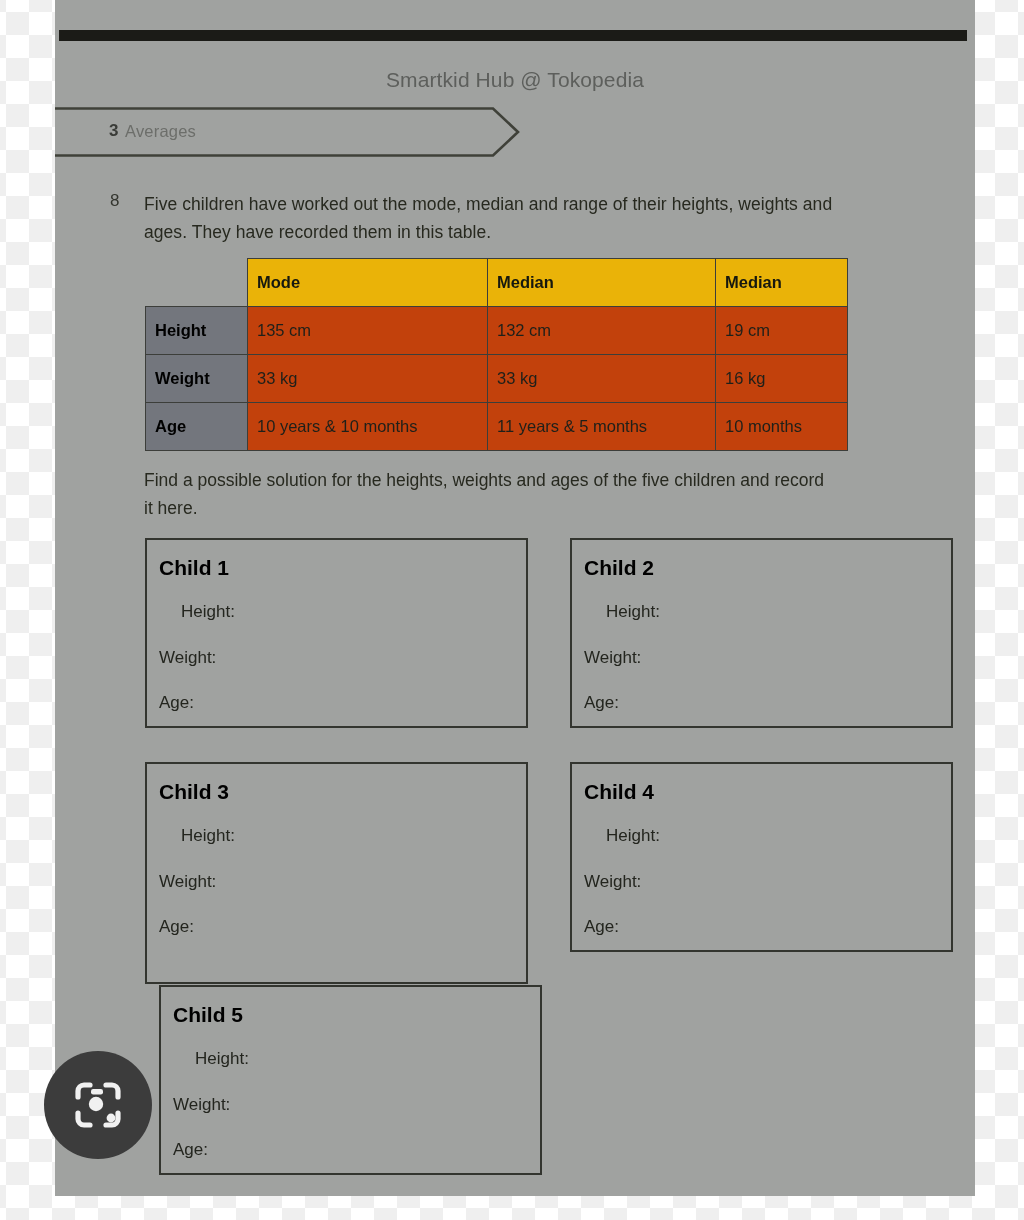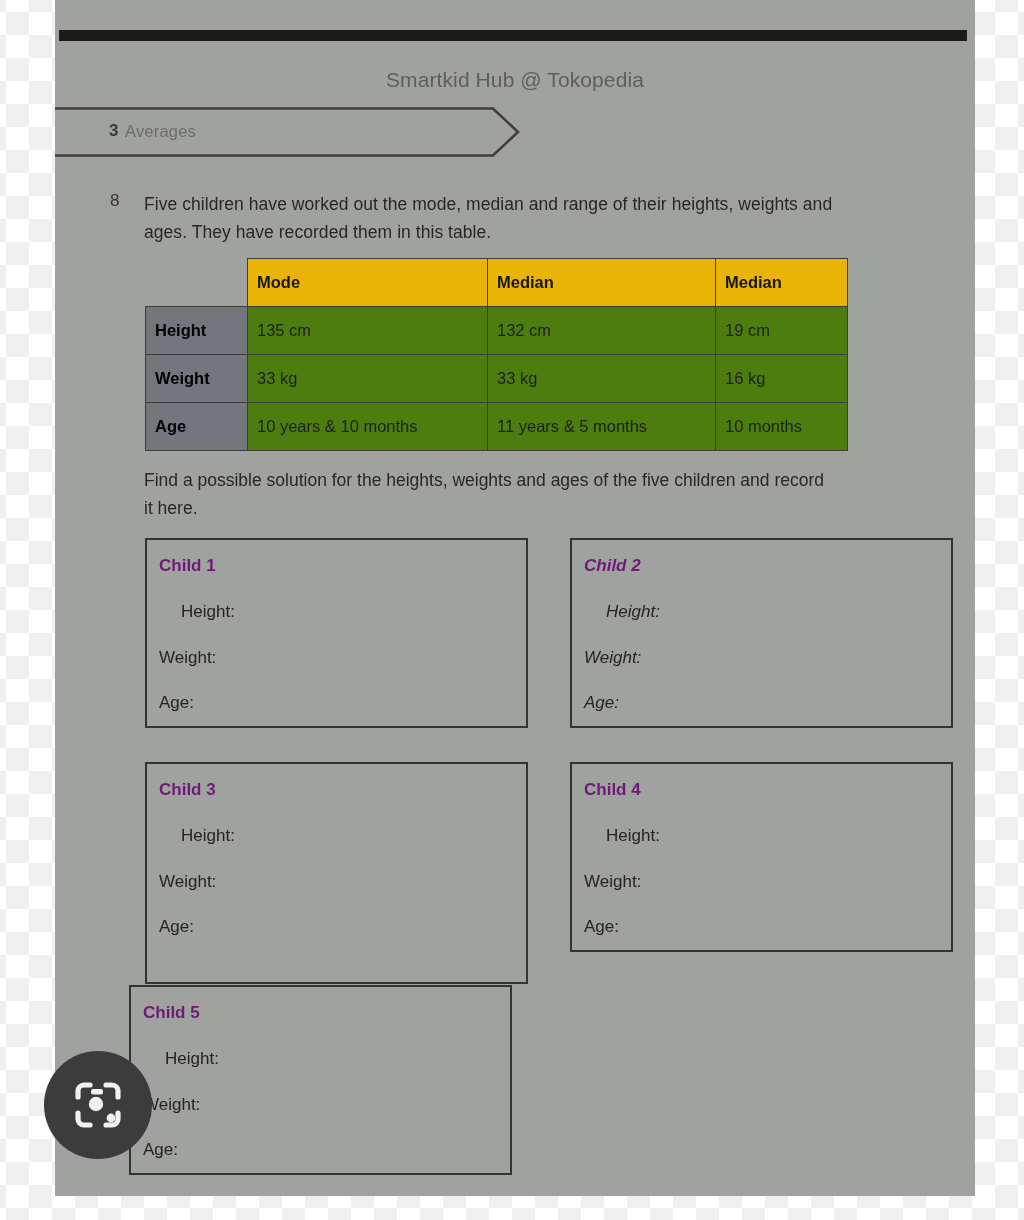--- a/index.html
+++ b/index.html
@@ -102,21 +102,21 @@
     border-collapse: collapse;
     font-size: 16.5px;
     color: #1e201a;
   }
   #tbl td, #tbl th {
     border: 1.6px solid #3c3e3a;
     padding: 0 9px;
     height: 48px;
     text-align: left;
     font-weight: normal;
-    background: #4d7c0f;
+    background: #c2410c;
     vertical-align: middle;
     box-sizing: border-box;
   }
   #tbl .corner {
     border: none;
     background: transparent;
     width: 102px;
   }
   #tbl .colhead {
     background: #eab308;
@@ -148,39 +148,39 @@
   .child-box {
     position: absolute;
     border: 2.2px solid #33352f;
     box-sizing: border-box;
     background: #a0a2a0;
   }
   .child-title {
     position: absolute;
     left: 12px;
     top: 16px;
-    font-size: 17px;
-    font-weight: bold;
-    color: #701a75;
+    font-size: 21px;
+    font-weight: bold;
+    color: #000000;
   }
   .child-field {
     position: absolute;
     left: 12px;
     font-size: 17px;
     color: #23251e;
   }
   .f1 { top: 62px; margin-left: 22px; }
   .f2 { top: 108px; }
   .f3 { top: 153px; }
 
   #box1 { left: 90px;  top: 538px; width: 383px; height: 190px; }
-  #box2 { left: 515px; top: 538px; width: 383px; height: 190px; font-style: italic; }
+  #box2 { left: 515px; top: 538px; width: 383px; height: 190px; }
   #box3 { left: 90px;  top: 762px; width: 383px; height: 222px; }
   #box4 { left: 515px; top: 762px; width: 383px; height: 190px; }
-  #box5 { left: 74px;  top: 985px; width: 383px; height: 190px; text-align: right; }
+  #box5 { left: 104px;  top: 985px; width: 383px; height: 190px; text-align: right; }
 
   
   #lens-fab {
     position: absolute;
     left: 44px;
     top: 1051px;
     width: 108px;
     height: 108px;
     border-radius: 50%;
     background: #3c3c3c;

